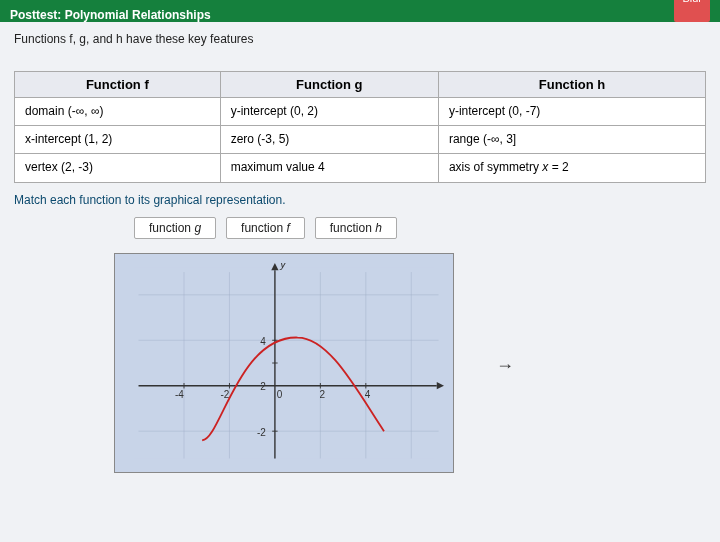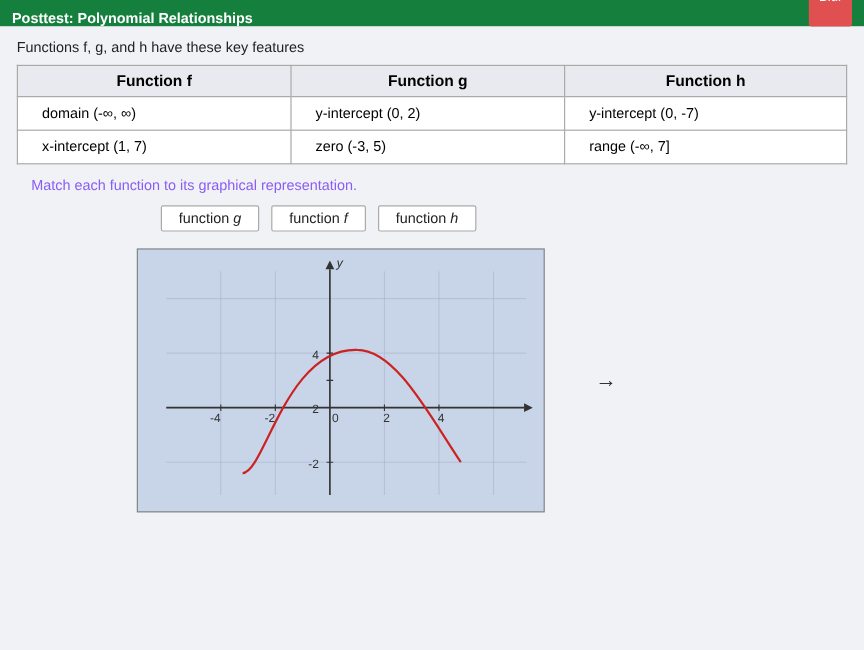--- a/index.html
+++ b/index.html
@@ -40,52 +40,51 @@
       background: #f0f2f5;
       margin: 0;
       padding: 10px 14px;
       height: calc(542px - 22px);
       overflow-y: auto;
     }
 
     .intro-text {
       font-size: 12px;
       color: #222;
-      margin-bottom: 8px;
+      margin-bottom: 25px;
     }
 
     
     .feature-table {
       width: 100%;
       border-collapse: collapse;
       margin-bottom: 10px;
       background: white;
       border: 1px solid #aaa;
     }
     .feature-table th {
       background: #e8eaf0;
       border: 1px solid #aaa;
       padding: 5px 10px;
       font-size: 13px;
       font-weight: bold;
       text-align: center;
     }
     .feature-table td {
       border: 1px solid #aaa;
-      padding: 4px 20px;
+      padding: 4px 10px;
       vertical-align: top;
       font-size: 12px;
       line-height: 1.6;
     }
 
     .match-text {
       font-size: 12px;
-      color: #8b5cf6;
+      color: #0c4a6e;
       margin-bottom: 10px;
-      margin-left: 12px;
     }
 
     
     .labels-row {
       display: flex;
       flex-direction: row;
       gap: 10px;
       margin-bottom: 14px;
       margin-left: 120px;
     }
@@ -148,23 +147,28 @@
         <th>Function h</th>
       </tr>
     </thead>
     <tbody>
       <tr>
         <td>domain (-∞, ∞)</td>
         <td>y-intercept (0, 2)</td>
         <td>y-intercept (0, -7)</td>
       </tr>
       <tr>
-        <td>x-intercept (1, 7)</td>
+        <td>x-intercept (1, 2)</td>
         <td>zero (-3, 5)</td>
-        <td>range (-∞, 7]</td>
+        <td>range (-∞, 3]</td>
+      </tr>
+      <tr>
+        <td>vertex (2, -3)</td>
+        <td>maximum value 4</td>
+        <td>axis of symmetry <i>x</i> = 2</td>
       </tr>
     </tbody>
   </table>
 
   <p class="match-text">Match each function to its graphical representation.</p>
 
   
   <div class="labels-row">
     <div class="fn-label">function <i>g</i></div>
     <div class="fn-label">function <i>f</i></div>

